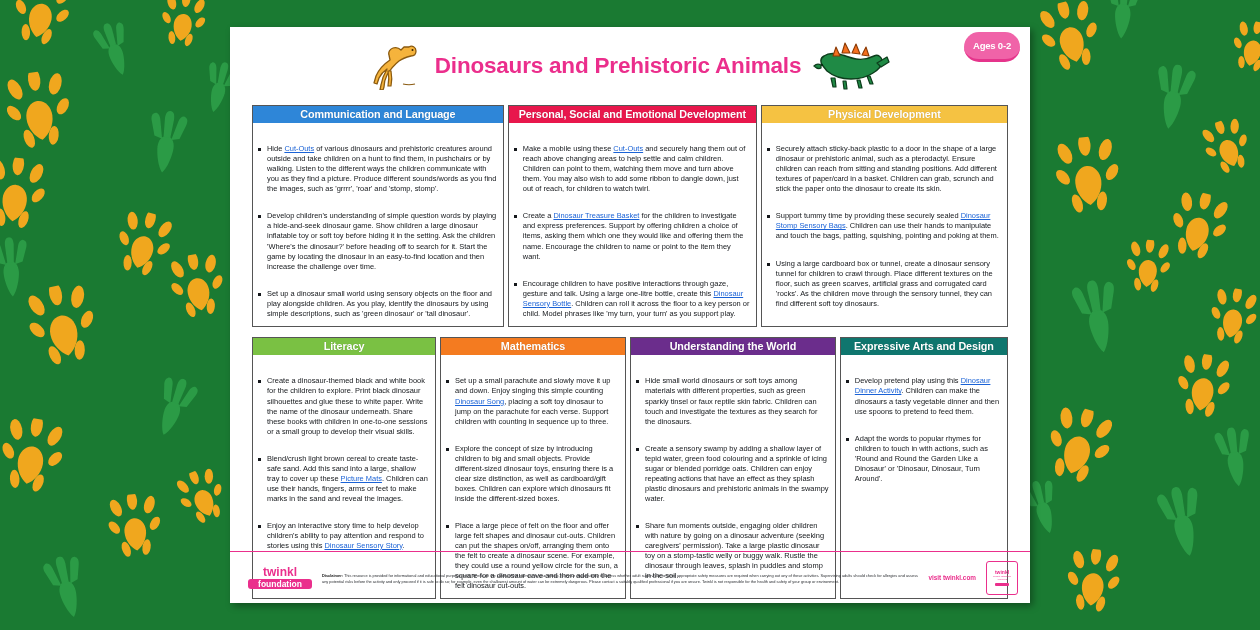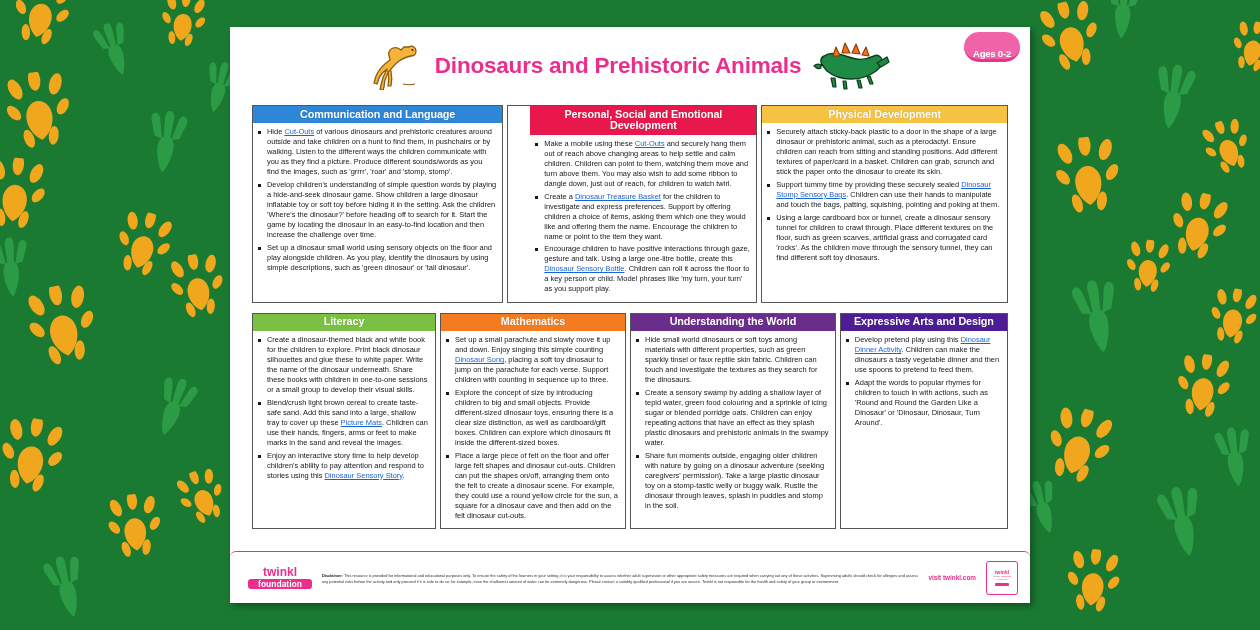--- a/index.html
+++ b/index.html
@@ -48,21 +48,21 @@
     white-space: nowrap;
   }
   .dino-art { display: block; }
   #ages-badge {
     position: absolute;
     right: 10px; top: 5px;
     width: 56px; height: 30px;
     background: #f063a8;
     border-radius: 15px;
     border-bottom: 3px solid #e5348b;
-    display: flex; align-items: flex-end; justify-content: center;
+    display: flex; align-items: center; justify-content: center;
   }
   #ages-badge span {
     color: #ffffff;
     font-size: 9.5px;
     font-weight: bold;
     letter-spacing: -0.2px;
   }
 
   
   .grid {
@@ -72,21 +72,21 @@
   }
   #grid-top { margin-bottom: 10px; }
 
   .col {
     border: 1.2px solid #555;
     background: #fff;
     display: flex;
     flex-direction: column;
   }
   #grid-top .col:nth-child(1) { width: 270px; justify-content: center; }
-  #grid-top .col:nth-child(2) { width: 267px; padding-left: 22px; }
+  #grid-top .col:nth-child(2) { width: 267px; }
   #grid-top .col:nth-child(3) { width: 265px; }
 
   #grid-bottom .col:nth-child(1) { width: 186px; }
   #grid-bottom .col:nth-child(2) { width: 188px; }
   #grid-bottom .col:nth-child(3) { width: 208px; }
   #grid-bottom .col:nth-child(4) { width: 170px; }
 
   .col-head {
     text-align: center;
     color: #ffffff;
@@ -103,41 +103,41 @@
   }
   ul.items { list-style: none; }
   ul.items li {
     position: relative;
     padding-left: 10px;
     font-size: 7.45px;
     line-height: 1.345;
     color: #15181c;
     margin-bottom: 2.5px;
     text-align: left;
+    margin-top: 17px;
   }
   ul.items li::before {
     content: "";
     position: absolute;
     left: 1px; top: 4px;
     width: 3px; height: 3px;
     background: #15181c;
   }
   .lnk { color: #1a62d6; text-decoration: underline; }
 
   
   #footer {
     position: absolute;
     left: 0; right: 0; bottom: 0;
     height: 52px;
     border-top: 1.5px solid #ea2f8c;
     display: flex;
     align-items: center;
     padding: 0 12px 0 18px;
     gap: 10px;
-    border-radius: 6px;
   }
   #twinkl-foundation { width: 64px; flex: 0 0 auto; }
   #disclaimer {
     flex: 1;
     font-size: 3.9px;
     line-height: 1.42;
     color: #2a2d31;
     text-align: left;
     padding-top: 2px;
   }
@@ -675,21 +675,21 @@
         <div class="col-head" style="background: rgb(107, 45, 140);">Understanding the World</div>
         <div class="col-body">
           <ul class="items">
             <li>Hide small world dinosaurs or soft toys among materials with different properties, such as green sparkly tinsel or faux reptile skin fabric. Children can touch and investigate the textures as they search for the dinosaurs.</li>
             <li>Create a sensory swamp by adding a shallow layer of tepid water, green food colouring and a sprinkle of icing sugar or blended porridge oats. Children can enjoy repeating actions that have an effect as they splash plastic dinosaurs and prehistoric animals in the swampy water.</li>
             <li>Share fun moments outside, engaging older children with nature by going on a dinosaur adventure (seeking caregivers' permission). Take a large plastic dinosaur toy on a stomp-tastic welly or buggy walk. Rustle the dinosaur through leaves, splash in puddles and stomp in the soil.</li>
           </ul>
         </div>
       </div>
       <div class="col">
-        <div class="col-head" style="background: #4c1d95;">Expressive Arts and Design</div>
+        <div class="col-head" style="background: #0f766e;">Expressive Arts and Design</div>
         <div class="col-body">
           <ul class="items">
             <li>Develop pretend play using this <a class="lnk">Dinosaur Dinner Activity</a>. Children can make the dinosaurs a tasty vegetable dinner and then use spoons to pretend to feed them.</li>
             <li>Adapt the words to popular rhymes for children to touch in with actions, such as 'Round and Round the Garden Like a Dinosaur' or 'Dinosaur, Dinosaur, Turn Around'.</li>
           </ul>
         </div>
       </div>
     </div>
 
   <div id="footer">

